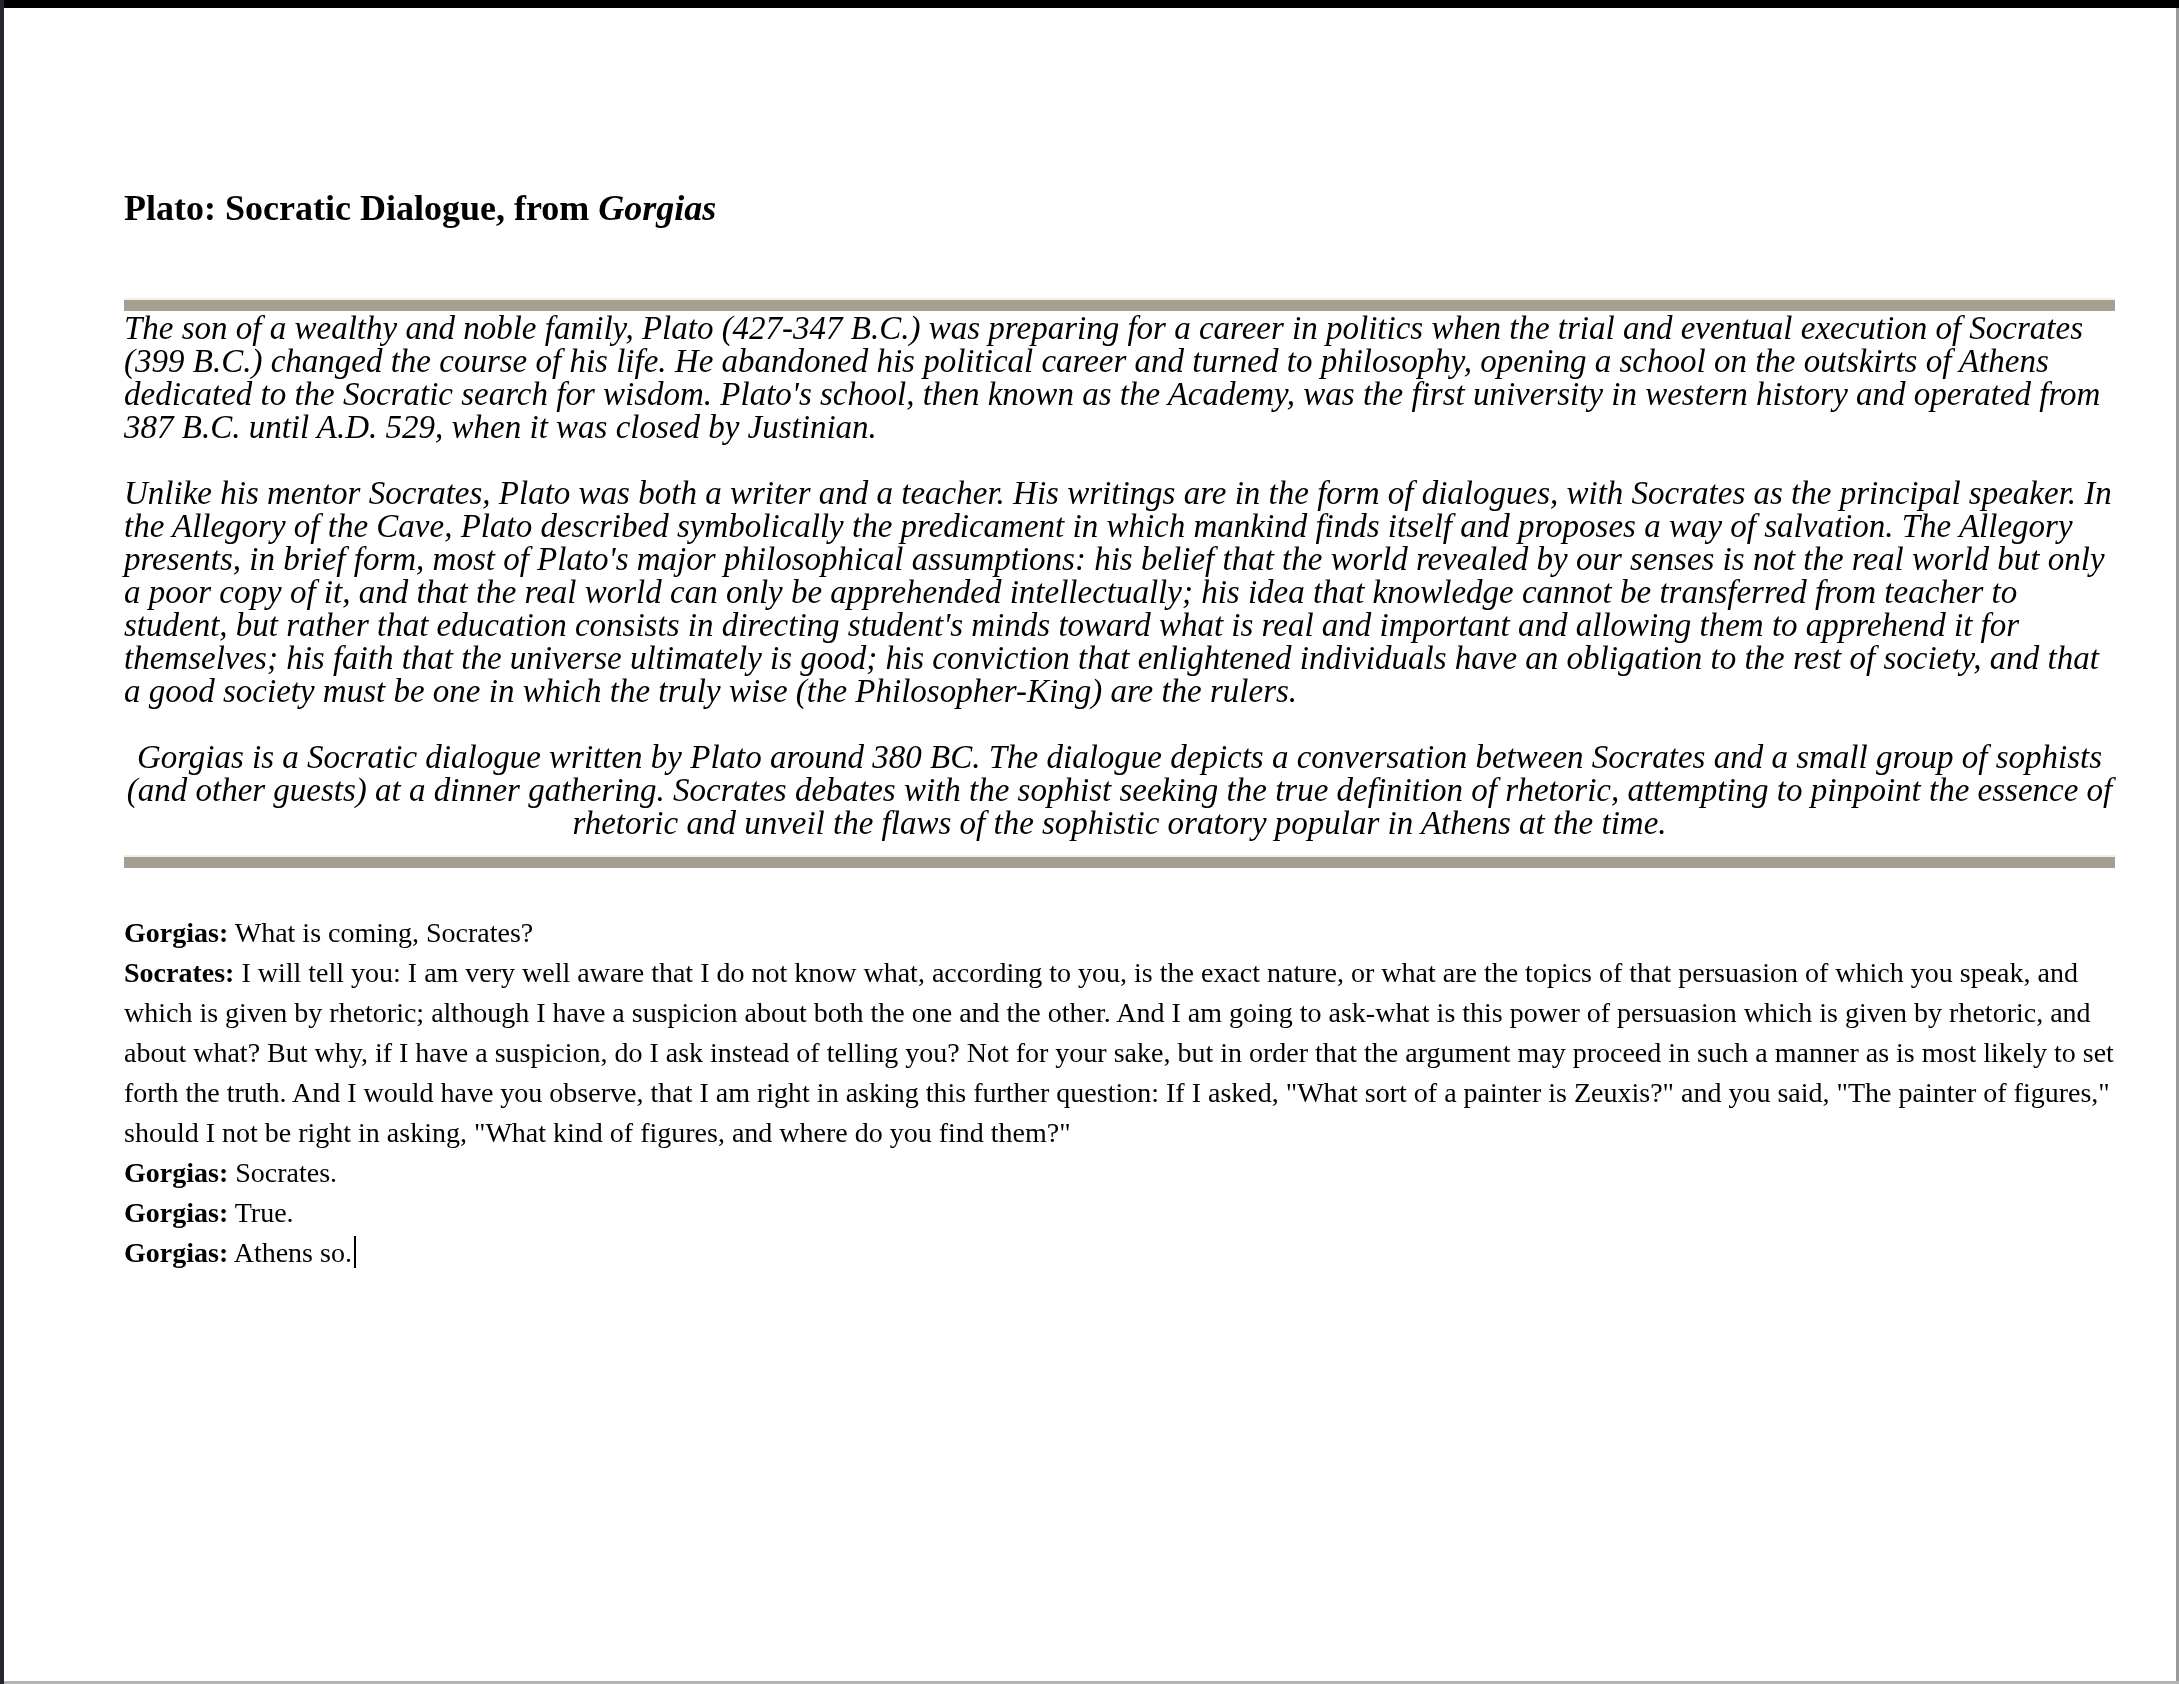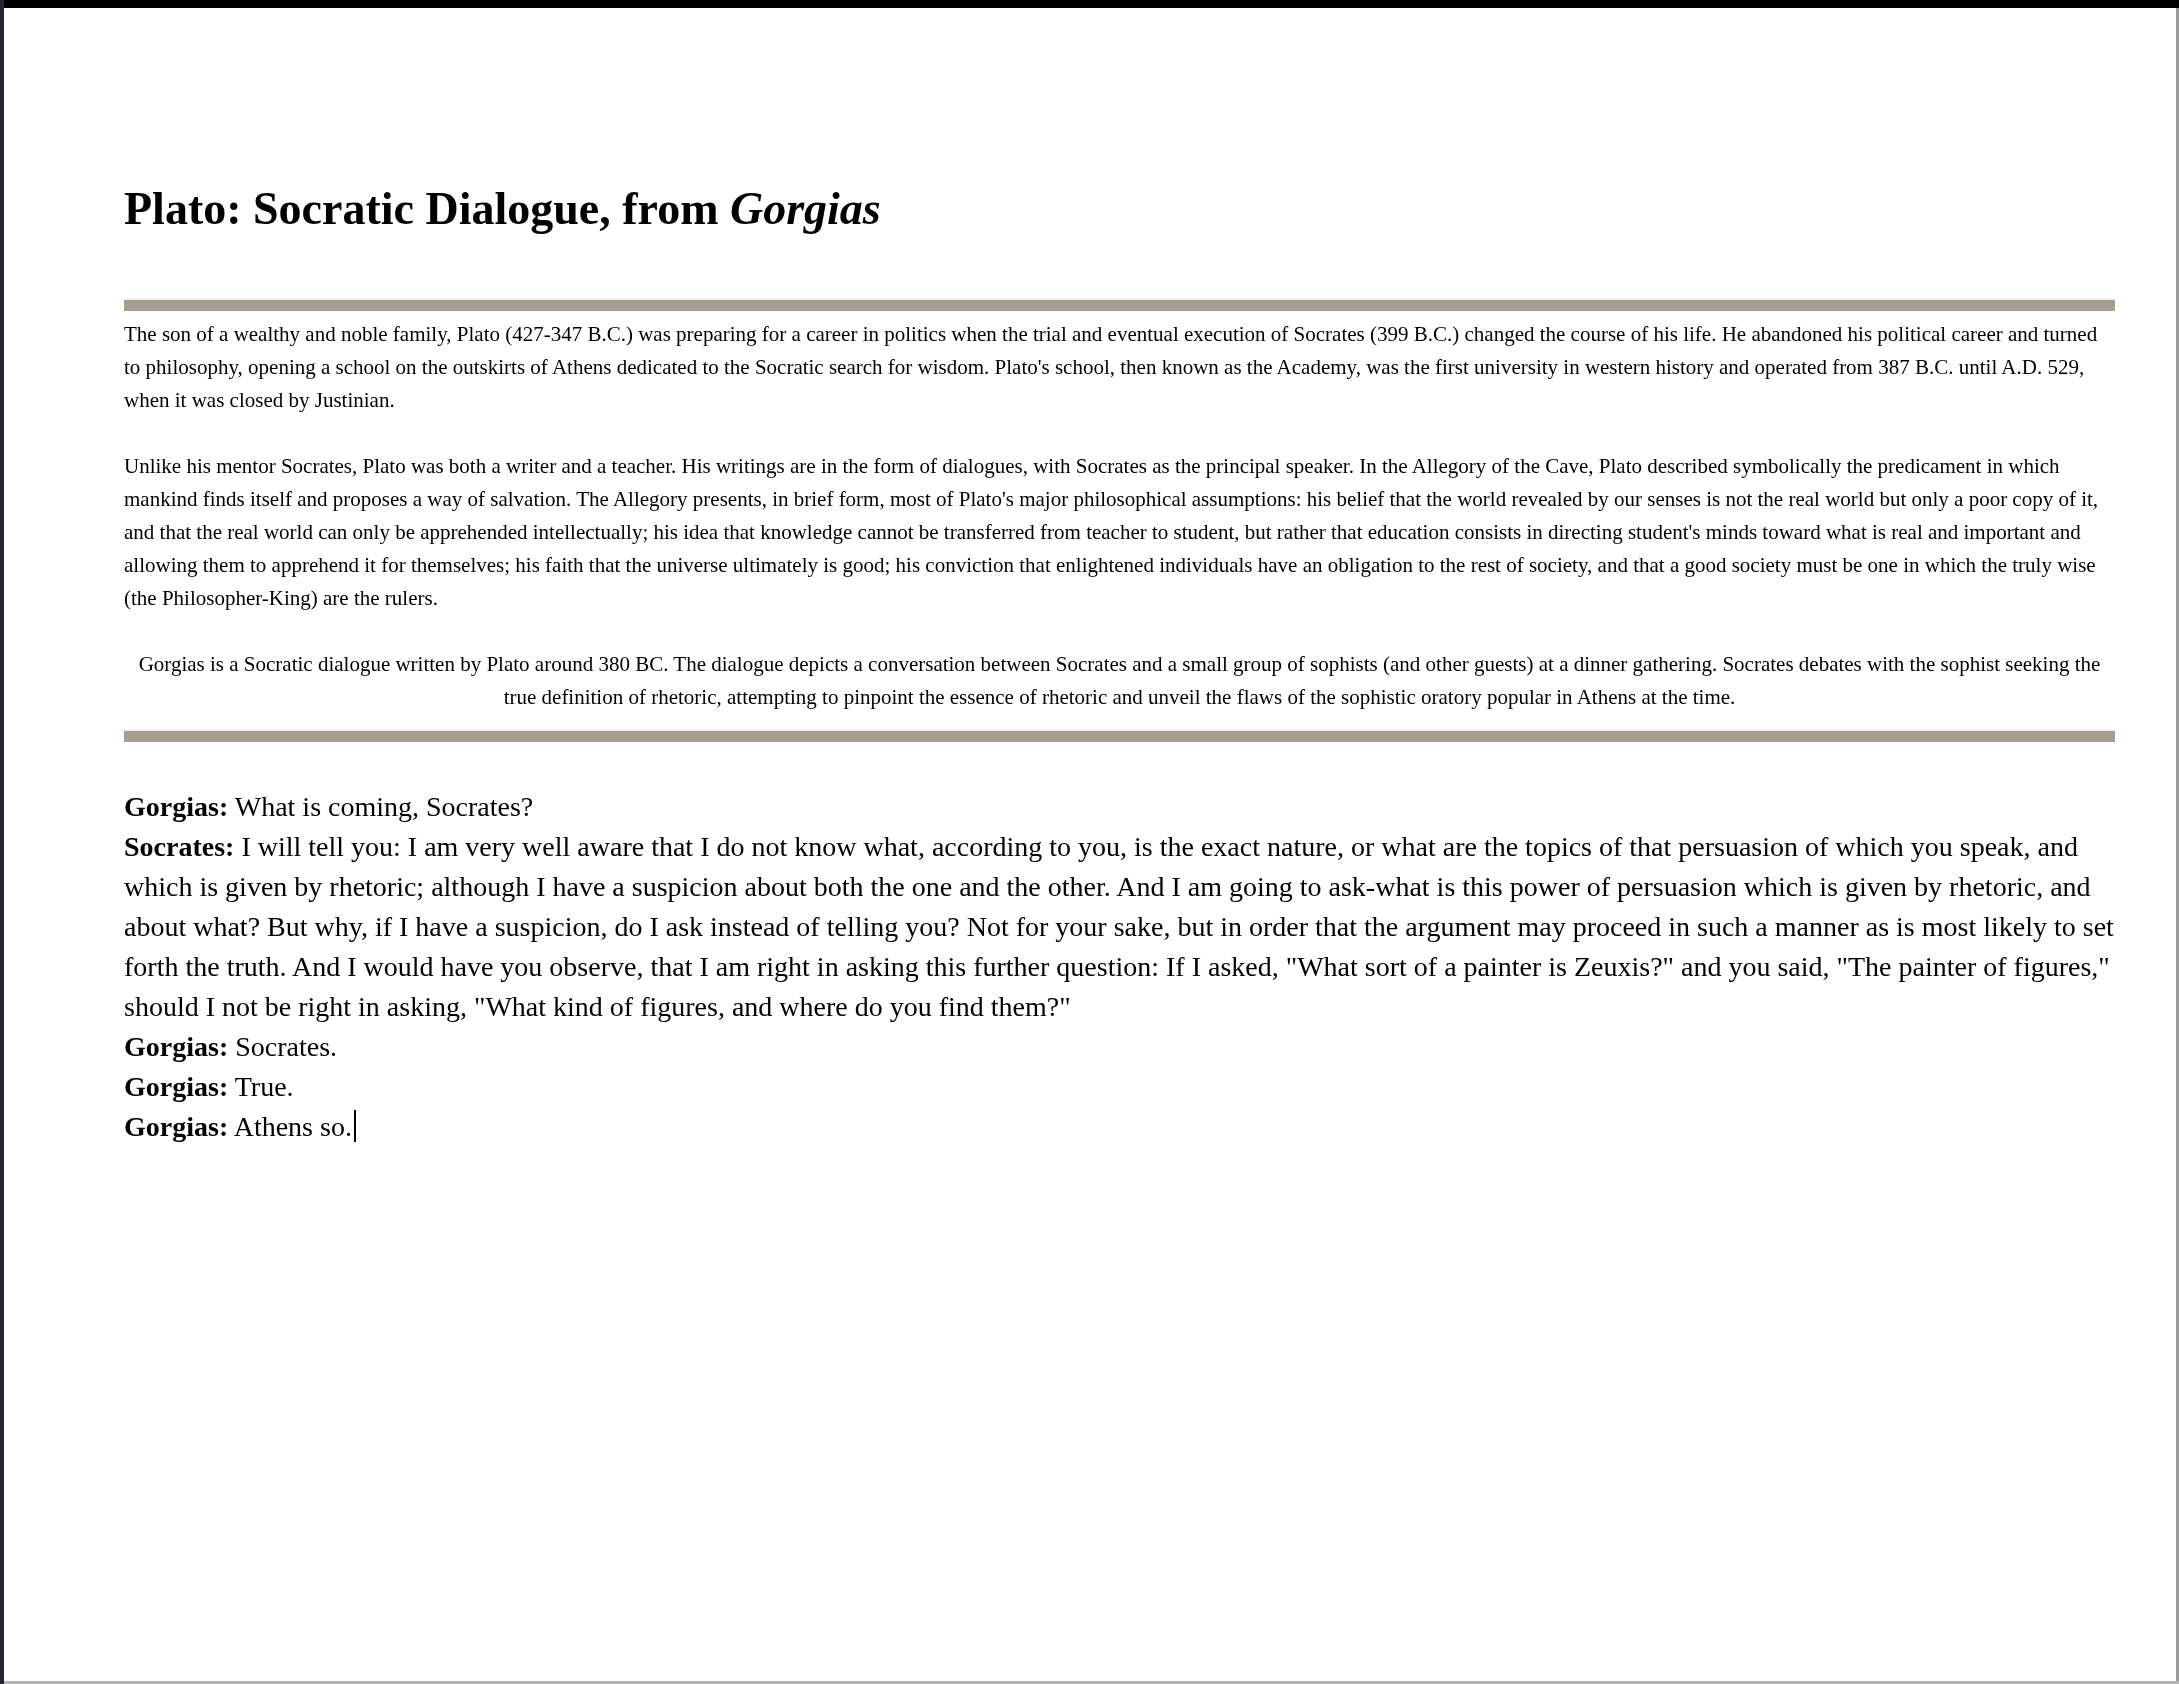--- a/index.html
+++ b/index.html
@@ -17,39 +17,40 @@
   .frame-right  { position: absolute; top: 7.8px; right: 1px; width: 2.9px; height: 1677px; background: #9b9b9b; z-index: 5; }
   .frame-bottom { position: absolute; bottom: 0; left: 3.9px; width: 2176px; height: 3.9px; background: #b4b4b4; z-index: 5; }
 
   .content {
     position: absolute;
     left: 124px; top: 0;
     width: 1991px;
   }
   .doc-title {
     margin: 186px 0 0 0;
-    font-size: 46px;
+    font-size: 36px;
     line-height: 45px;
     font-weight: bold;
     white-space: nowrap;
   }
   .doc-title .work { font-style: italic; }
 
   .rule {
     height: 10.8px;
     background: #a69f91;
     border-top: 2.9px solid #f2efe3;
   }
   .rule-1 { margin-top: 67px; }
   .rule-2 { margin-top: 0px; }
 
   .intro {
-    font-size: 21px;
+    font-style: italic;
+    font-size: 33px;
     line-height: 33px;
-    margin-top: 7px;
+    margin-top: 1px;
   }
   .intro p { margin: 0 0 33px 0; }
   .intro p:last-child { margin-bottom: 15.7px; text-align: center; }
 
   .dialogue {
     font-size: 28px;
     line-height: 40px;
     margin-top: 45px;
   }
   .dialogue p { margin: 0; }

